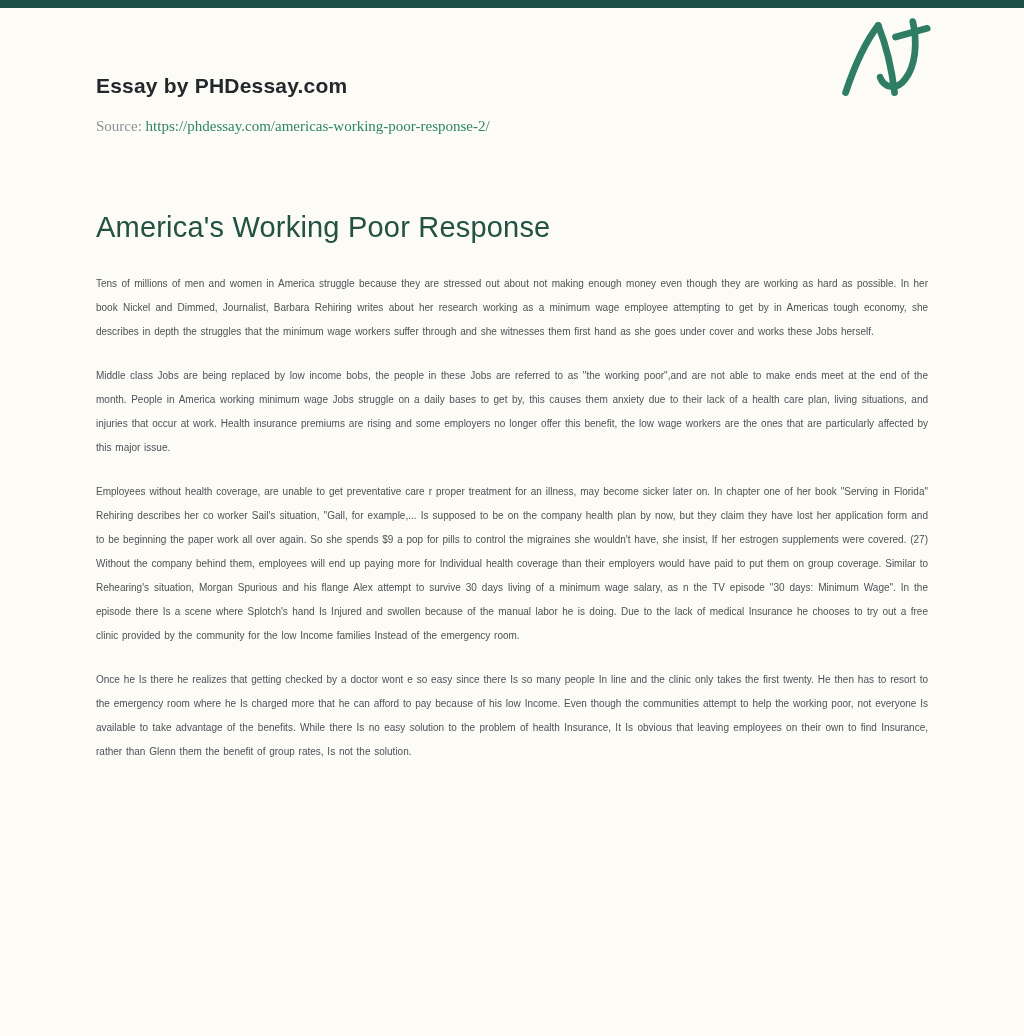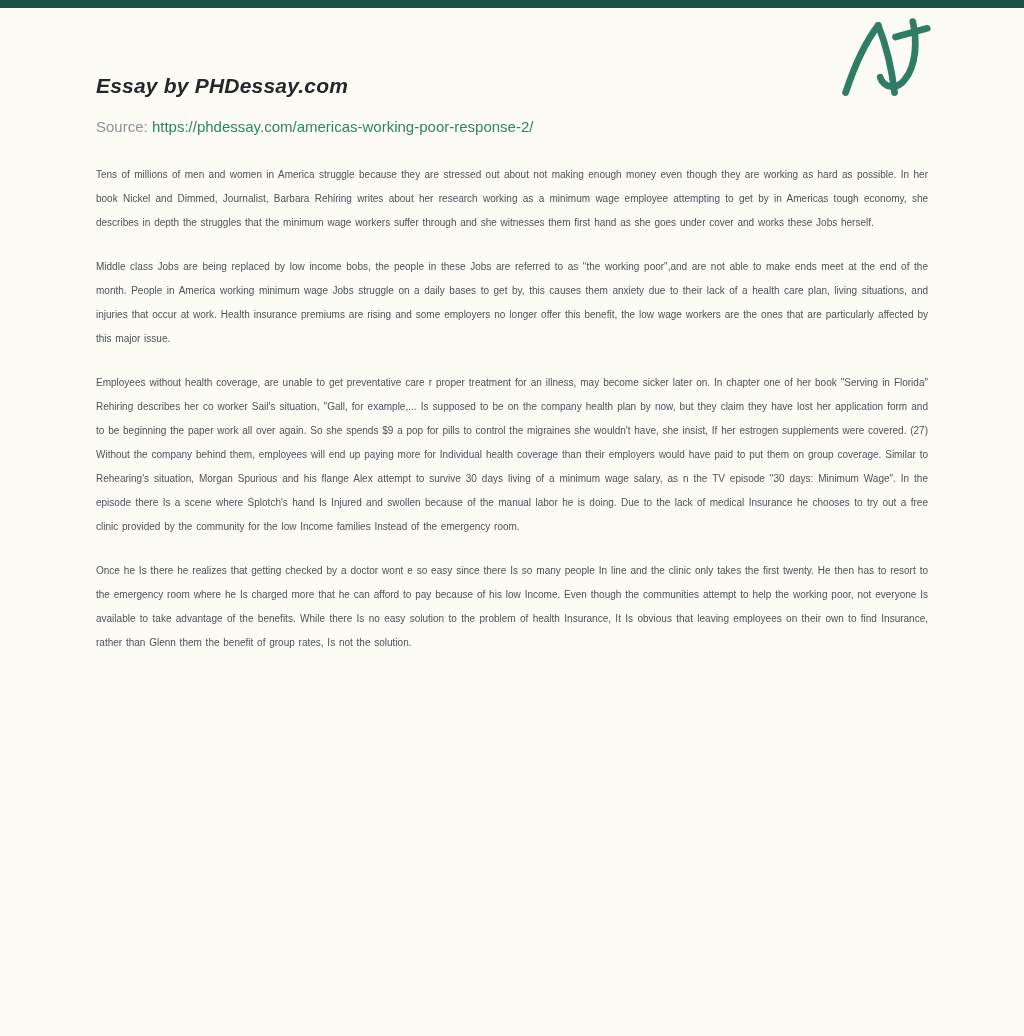--- a/index.html
+++ b/index.html
@@ -17,26 +17,26 @@
   }
   .page {
     position: relative;
     padding: 66px 96px 0 96px;
   }
   .byline {
     font-size: 21px;
     font-weight: 600;
     color: #23282c;
     letter-spacing: 0.2px;
-    font-style: italic;
   }
   .source-line {
     margin-top: 20px;
     font-size: 15px;
     color: #8d9297;
+    font-family: Liberation Serif, serif;
   }
   .source-line a {
     color: #2e8568;
     text-decoration: none;
   }
   .logo {
     position: absolute;
     top: 6px;
     right: 92px;
     width: 96px;
@@ -79,20 +79,21 @@
     <svg viewBox="0 0 100 92" width="96" height="92" aria-hidden="true">
       <g fill="none" stroke="#2e7d64" stroke-width="7" stroke-linecap="round">
         <path d="M10 80 C20 50 33 24 44 10"></path>
         <path d="M44 10 C52 30 58 54 61 80"></path>
         <path d="M80 6 C85 28 83 52 72 66 C63 78 50 75 46 64"></path>
         <path d="M62 22 L95 13"></path>
       </g>
     </svg>
   </div>
 
+  <h1 class="article-title">America's Working Poor Response</h1>
 
   <div class="article-body">
     <p>Tens of millions of men and women in America struggle because they are stressed out about not making enough money even though they are working as hard as possible. In her book Nickel and Dimmed, Journalist, Barbara Rehiring writes about her research working as a minimum wage employee attempting to get by in Americas tough economy, she describes in depth the struggles that the minimum wage workers suffer through and she witnesses them first hand as she goes under cover and works these Jobs herself.</p>
     <p>Middle class Jobs are being replaced by low income bobs, the people in these Jobs are referred to as "the working poor",and are not able to make ends meet at the end of the month. People in America working minimum wage Jobs struggle on a daily bases to get by, this causes them anxiety due to their lack of a health care plan, living situations, and injuries that occur at work. Health insurance premiums are rising and some employers no longer offer this benefit, the low wage workers are the ones that are particularly affected by this major issue.</p>
     <p>Employees without health coverage, are unable to get preventative care r proper treatment for an illness, may become sicker later on. In chapter one of her book "Serving in Florida" Rehiring describes her co worker Sail's situation, "Gall, for example,... Is supposed to be on the company health plan by now, but they claim they have lost her application form and to be beginning the paper work all over again. So she spends $9 a pop for pills to control the migraines she wouldn't have, she insist, If her estrogen supplements were covered. (27) Without the company behind them, employees will end up paying more for Individual health coverage than their employers would have paid to put them on group coverage. Similar to Rehearing's situation, Morgan Spurious and his flange Alex attempt to survive 30 days living of a minimum wage salary, as n the TV episode "30 days: Minimum Wage". In the episode there Is a scene where Splotch's hand Is Injured and swollen because of the manual labor he is doing. Due to the lack of medical Insurance he chooses to try out a free clinic provided by the community for the low Income families Instead of the emergency room.</p>
     <p>Once he Is there he realizes that getting checked by a doctor wont e so easy since there Is so many people In line and the clinic only takes the first twenty. He then has to resort to the emergency room where he Is charged more that he can afford to pay because of his low Income. Even though the communities attempt to help the working poor, not everyone Is available to take advantage of the benefits. While there Is no easy solution to the problem of health Insurance, It Is obvious that leaving employees on their own to find Insurance, rather than Glenn them the benefit of group rates, Is not the solution.</p>
   </div>
 
 </div>
 

